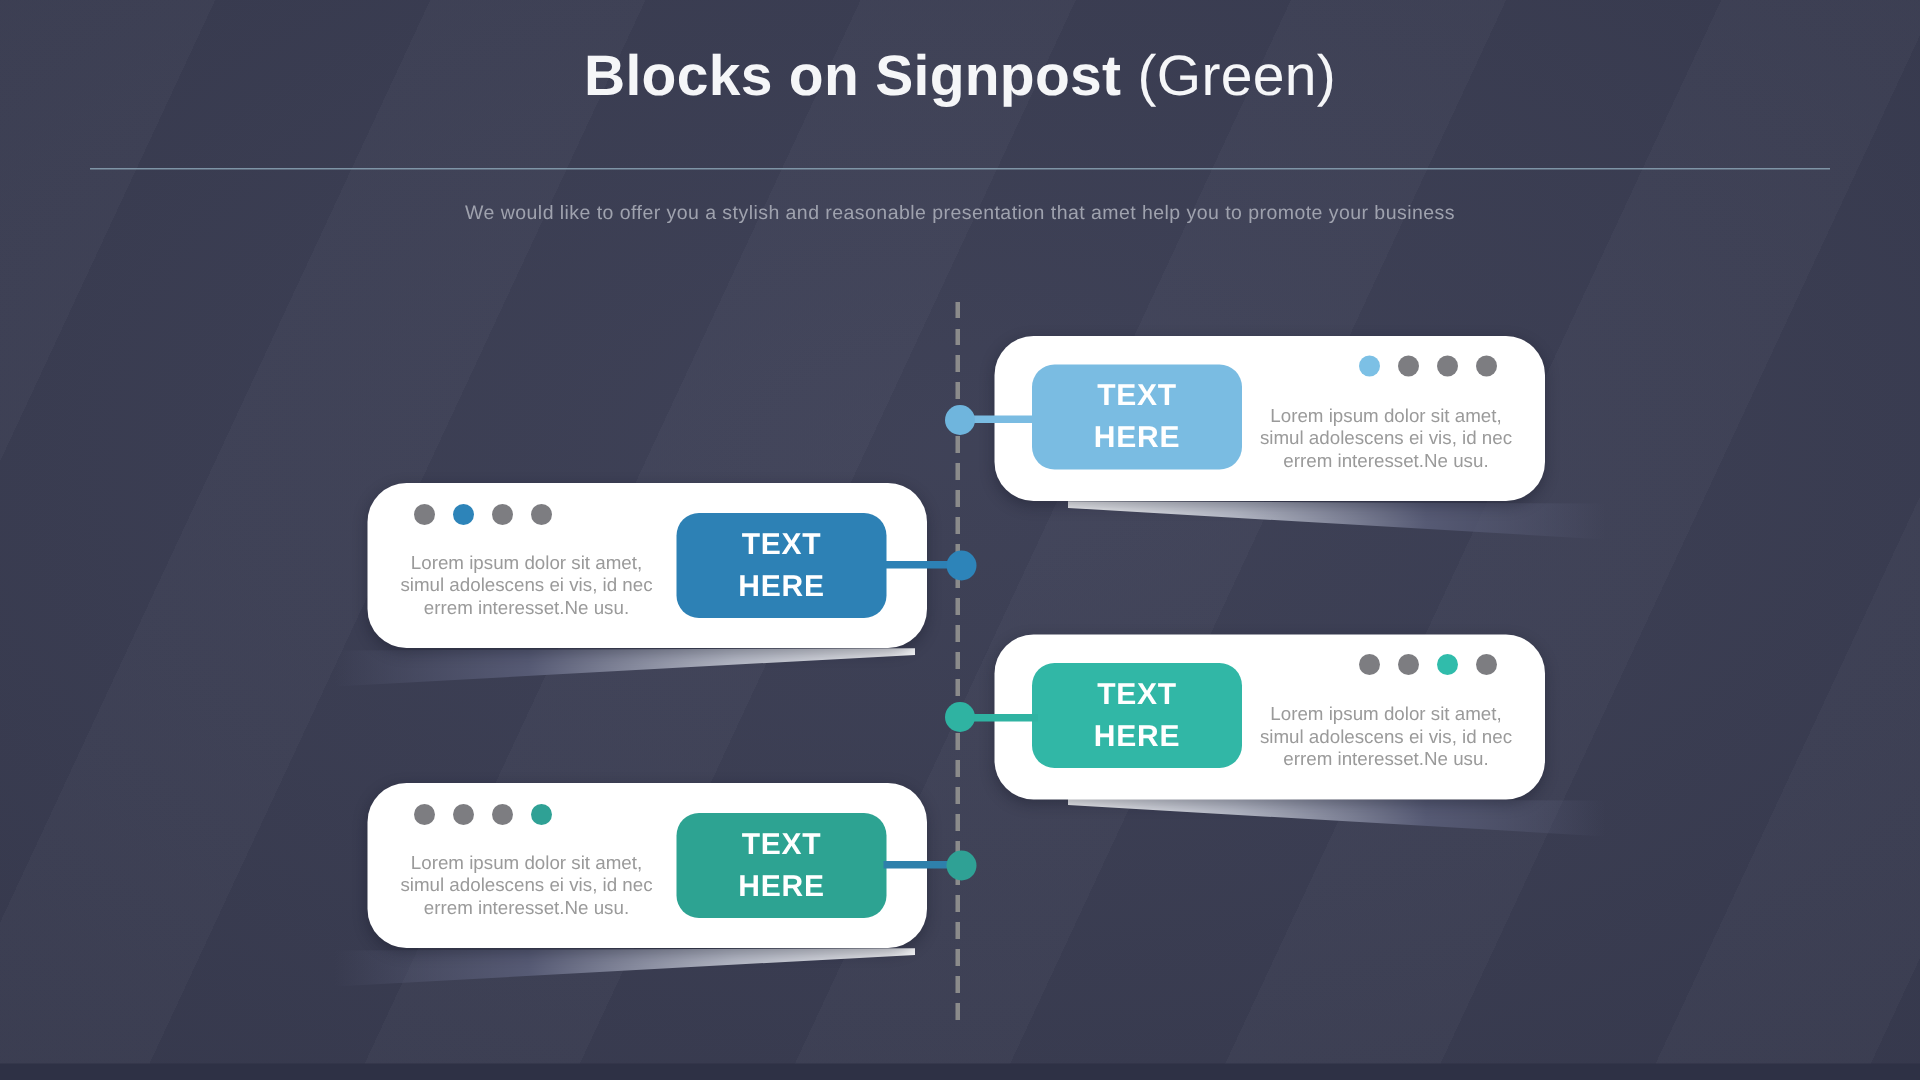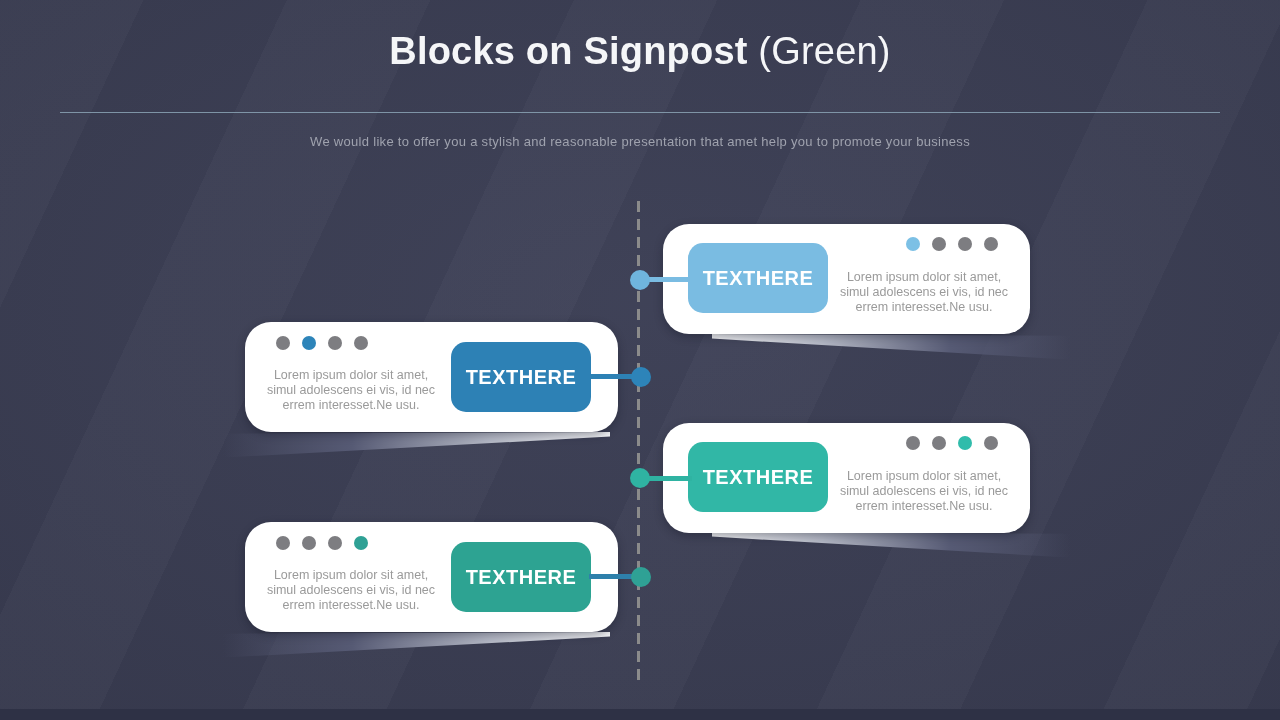--- a/index.html
+++ b/index.html
@@ -45,21 +45,21 @@
 
   
   .card{position:absolute;height:110px;background:#ffffff;border-radius:26px;z-index:2;
     box-shadow:0 3px 9px rgba(18,20,34,0.35);}
   .card.c1{left:663px;top:224px;width:367px;}
   .card.c2{left:245px;top:322px;width:373px;}
   .card.c3{left:663px;top:423px;width:367px;}
   .card.c4{left:245px;top:522px;width:373px;}
 
   .btn{position:absolute;width:140px;height:70px;border-radius:15px;
-    display:flex;flex-direction:row;align-items:center;justify-content:center;
+    display:flex;flex-direction:column;align-items:center;justify-content:center;
     color:#ffffff;font-weight:700;font-size:20px;line-height:28px;letter-spacing:0.5px;}
   .card.c1 .btn,.card.c3 .btn{left:25px;top:19px;}
   .card.c2 .btn,.card.c4 .btn{left:206px;top:20px;}
 
   .dots{position:absolute;top:13px;display:flex;gap:12px;}
   .card.c1 .dots,.card.c3 .dots{left:243px;}
   .card.c2 .dots,.card.c4 .dots{left:31px;top:14px;}
   .dot{width:14px;height:14px;border-radius:50%;}
 
   .body-text{position:absolute;top:46px;text-align:center;

